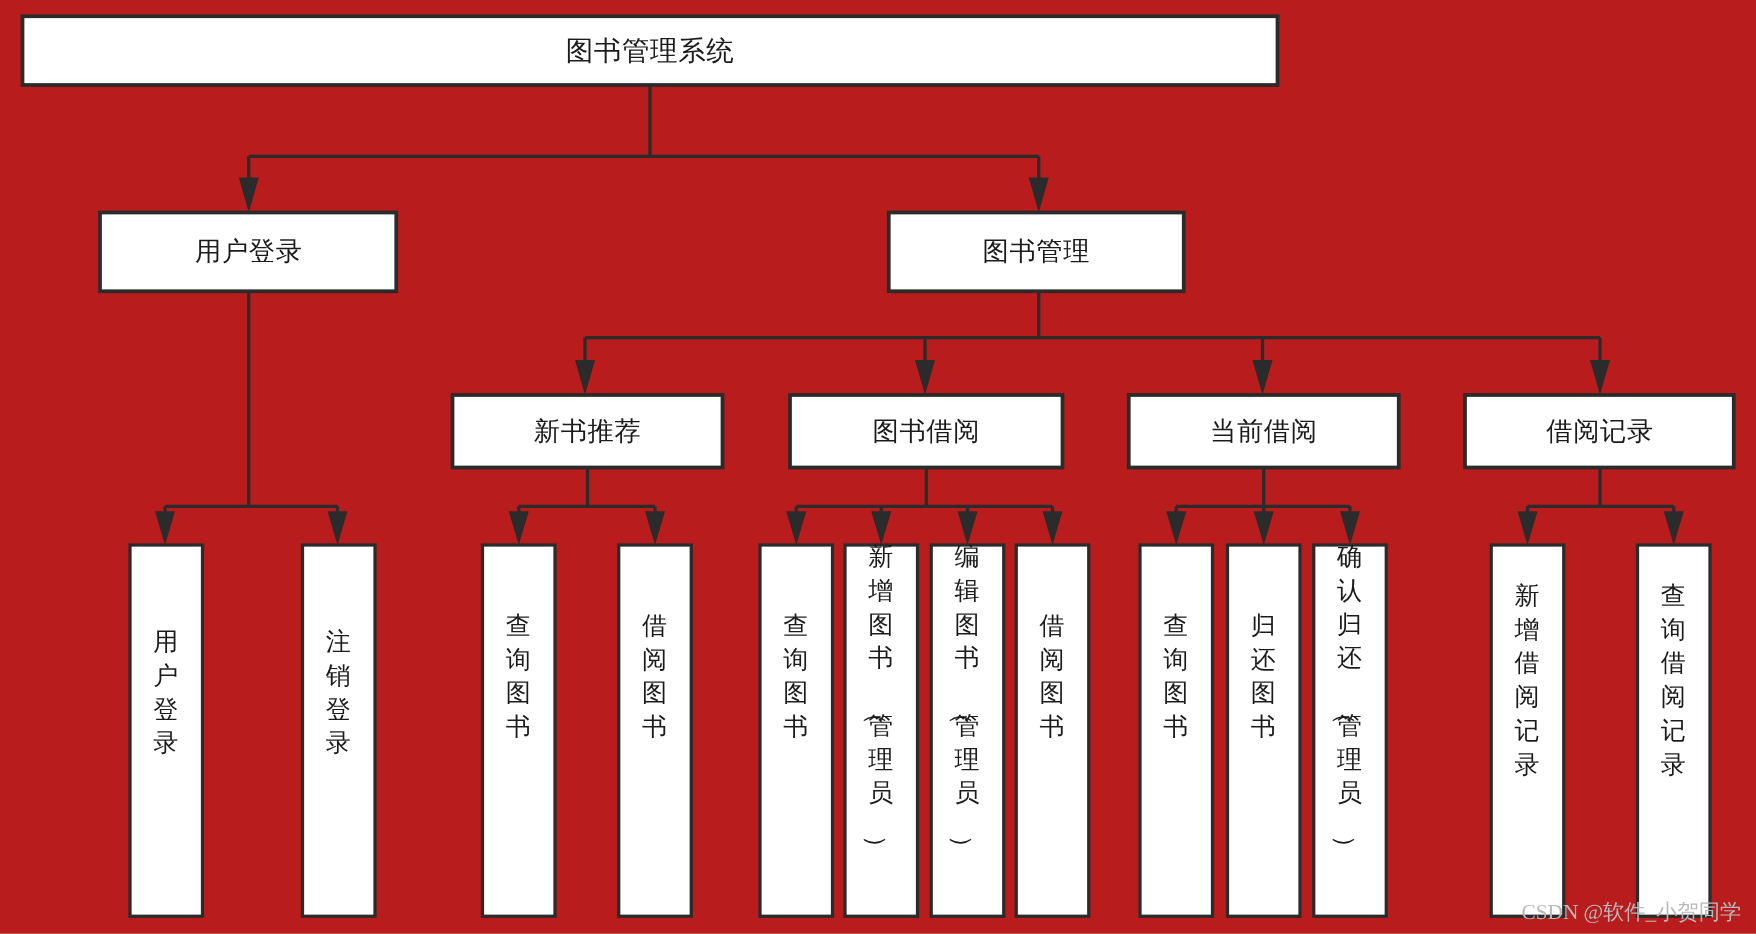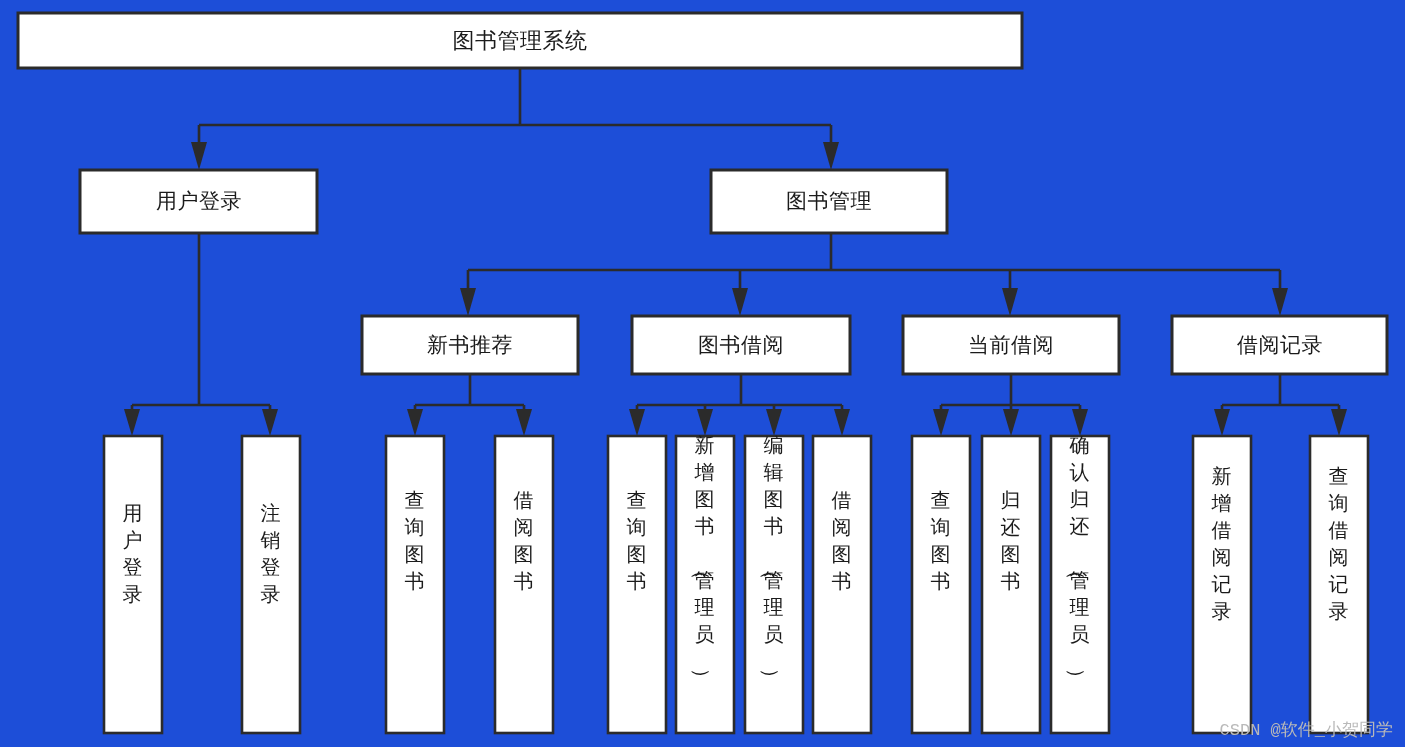--- a/index.html
+++ b/index.html
@@ -12,21 +12,21 @@
     width: 1405px;
     height: 747px;
     font-family: "DejaVu Sans", "Liberation Sans", sans-serif;
     overflow: hidden;
     position: relative;
   }
   #diagram-root {
     position: relative;
     width: 1405px;
     height: 747px;
-    background: #1d4ed8;
+    background: #b91c1c;
   }
   svg#flowchart {
     display: block;
     width: 1405px;
     height: 747px;
   }
   .node-box {
     fill: #ffffff;
     stroke: #2b2b2b;
     stroke-width: 3;
@@ -61,21 +61,21 @@
     font-family: "DejaVu Sans", "Liberation Sans", sans-serif;
     font-size: 20px;
     fill: #1b1b1b;
     text-anchor: middle;
     letter-spacing: 1px;
   }
   .watermark {
     position: absolute;
     right: 12px;
     bottom: 6px;
-    font-family: Liberation Mono, monospace;
+    font-family: Liberation Serif, serif;
     font-size: 17px;
     color: #b9b9b9;
     white-space: nowrap;
     user-select: none;
   }
 </style>
 </head>
 <body>
 
 <div id="diagram-root">

